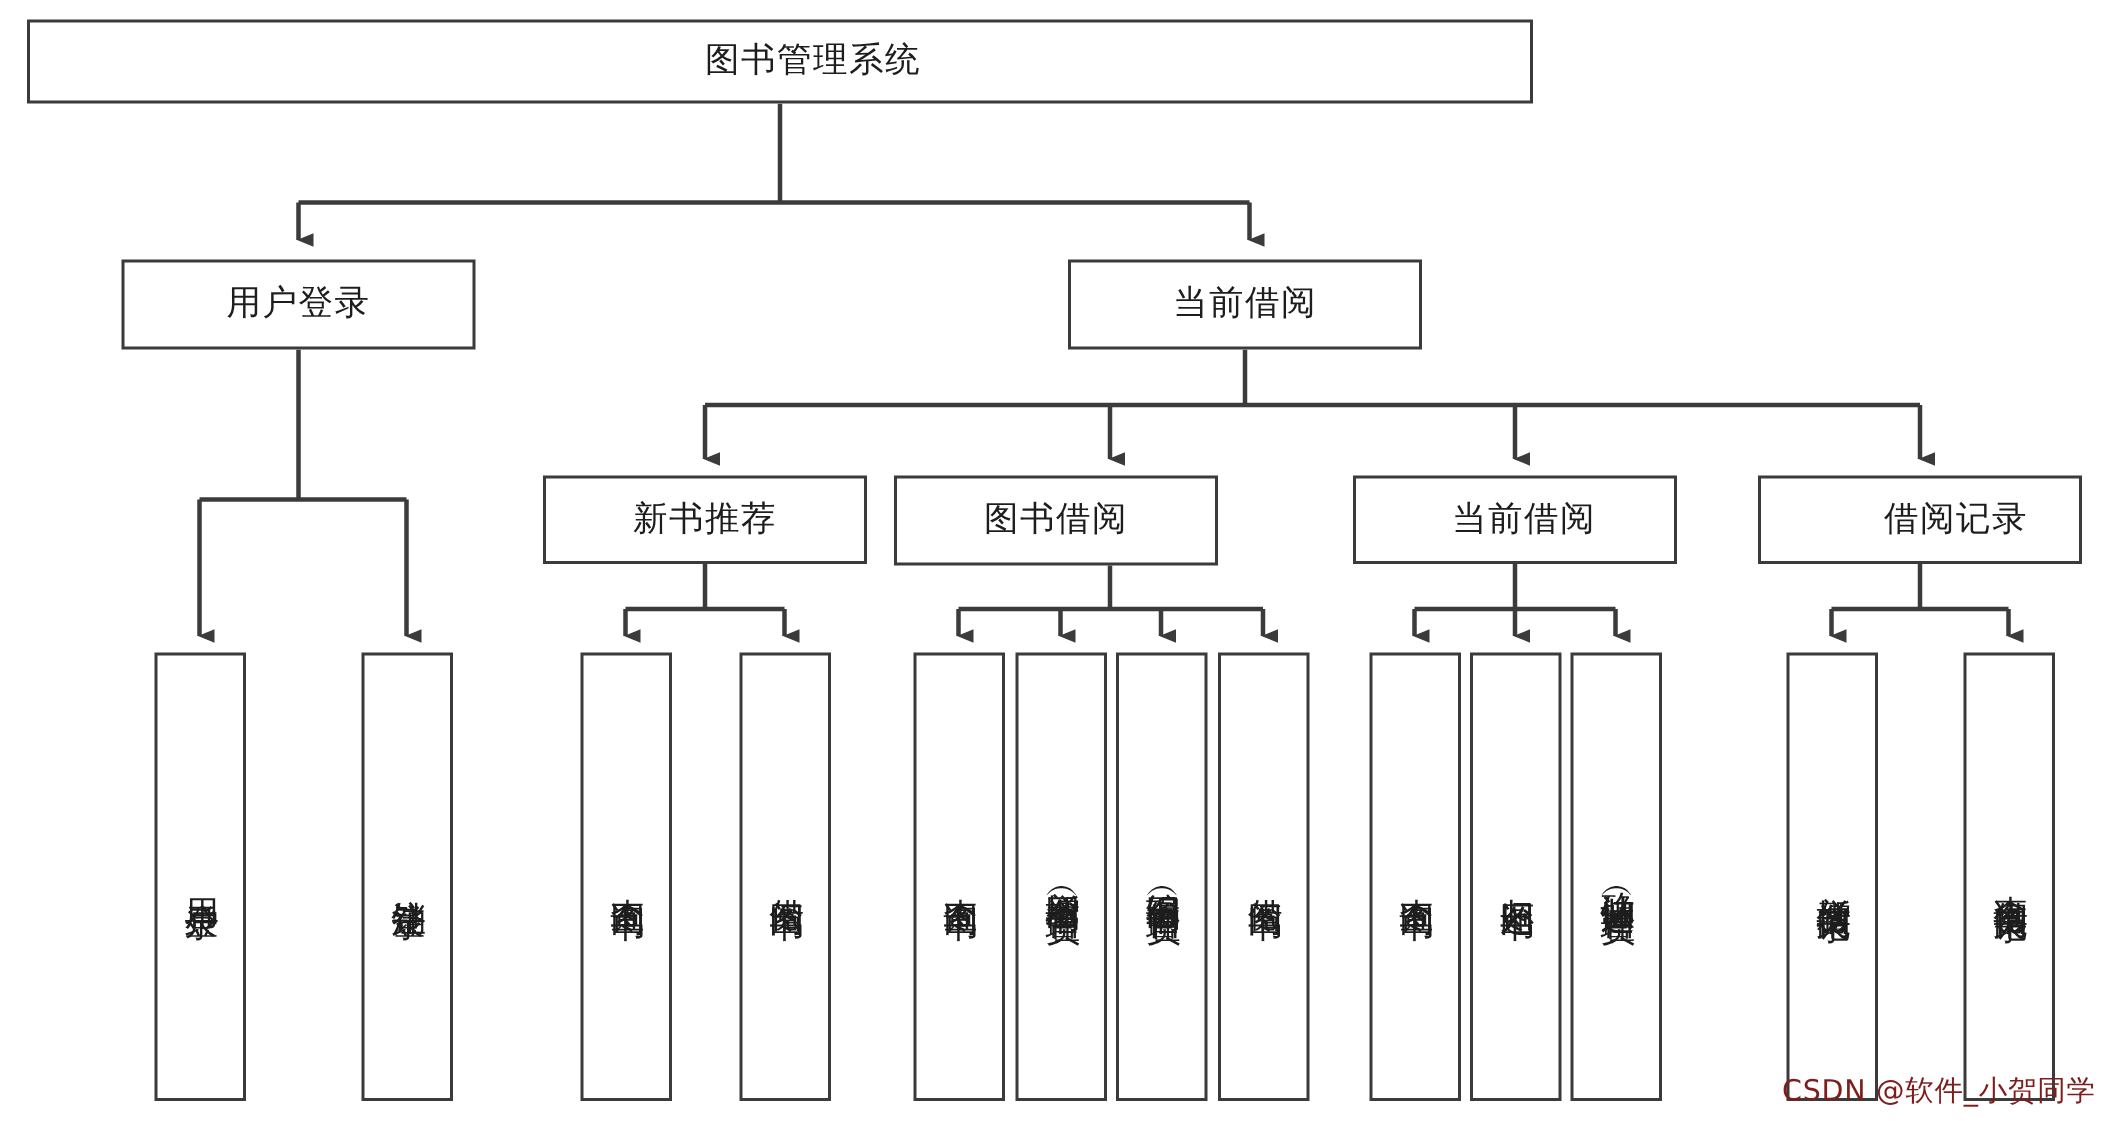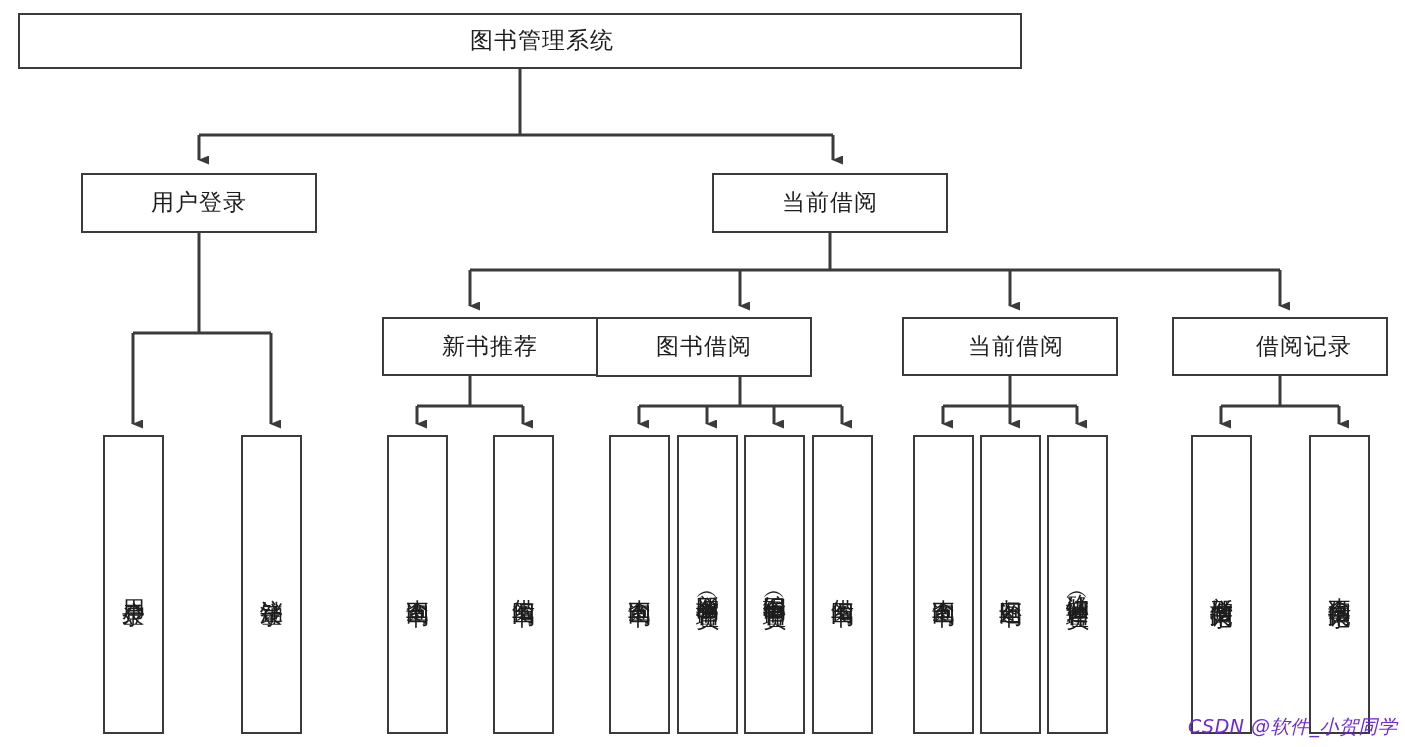--- a/index.html
+++ b/index.html
@@ -57,26 +57,25 @@
     white-space: nowrap;
   }
   .node.vert .vtext {
     writing-mode: vertical-rl;
     text-orientation: upright;
     display: block;
   }
   .watermark {
     position: absolute;
     font-size: 19px;
-    color: #6d28d9;
+    color: #7f1d1d;
     letter-spacing: 0.5px;
     z-index: 3;
     white-space: nowrap;
     user-select: none;
-    font-style: italic;
   }
 </style>
 </head>
 <body>
 
 <div id="diagram-root">
 
   <svg class="connectors" viewBox="0 0 1405 747">
     <defs>
       <marker id="arrow" markerWidth="9" markerHeight="11" refX="4.5" refY="10" orient="auto" markerUnits="userSpaceOnUse">
@@ -131,21 +130,21 @@
     <span>图书管理系统</span>
   </div>
 
   <div class="node horiz" style="left:81px; top:173px; width:236px; height:60px;">
     <span>用户登录</span>
   </div>
   <div class="node horiz" style="left:712px; top:173px; width:236px; height:60px;">
     <span>当前借阅</span>
   </div>
 
-  <div class="node horiz" style="left:362px; top:317px; width:216px; height:59px;margin-left:20px;">
+  <div class="node horiz" style="left:362px; top:317px; width:216px; height:59px;">
     <span>新书推荐</span>
   </div>
   <div class="node horiz" style="left:596px; top:317px; width:216px; height:60px;">
     <span>图书借阅</span>
   </div>
   <div class="node horiz" style="left:902px; top:317px; width:216px; height:59px;padding-left:12px;">
     <span>当前借阅</span>
   </div>
   <div class="node horiz" style="left:1172px; top:317px; width:216px; height:59px;padding-left:48px;">
     <span>借阅记录</span>

